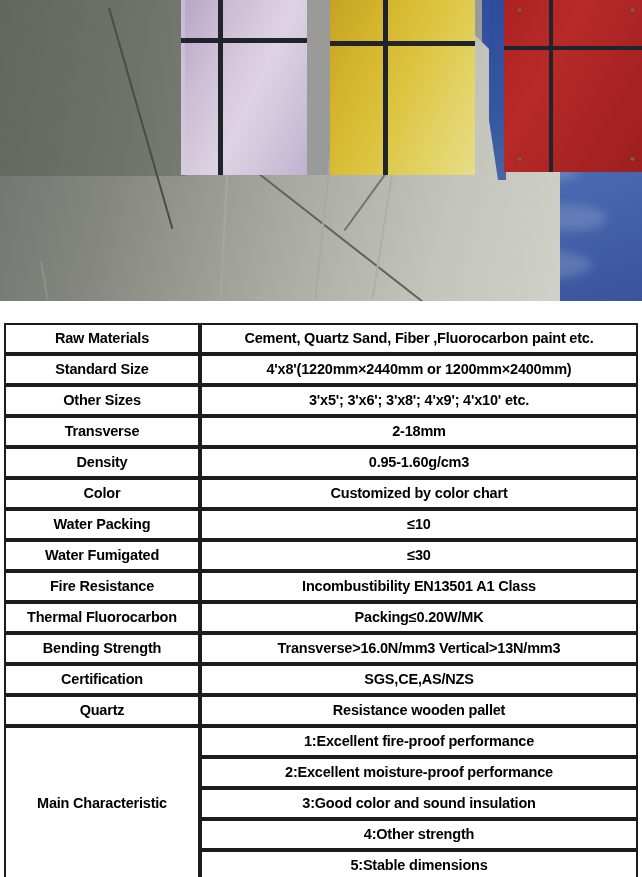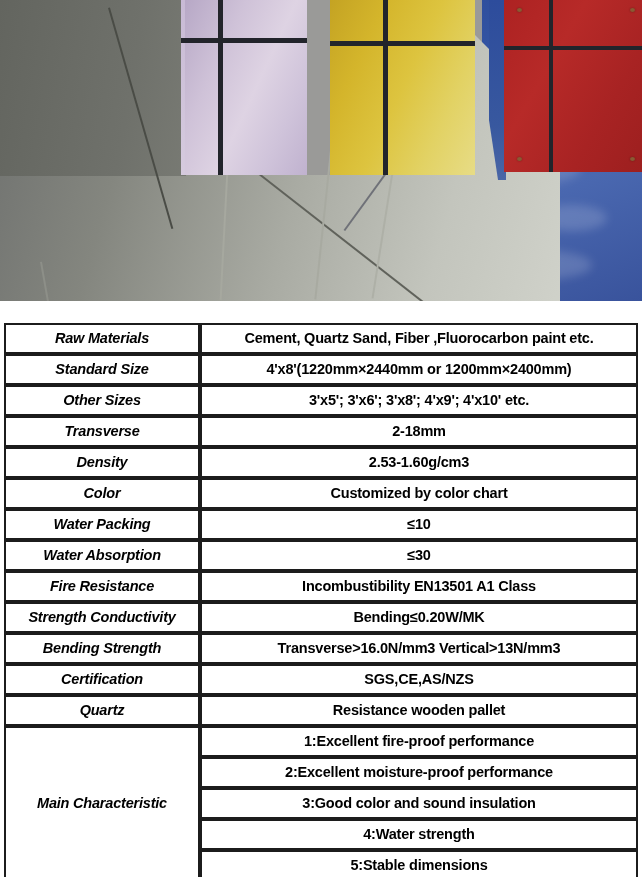--- a/index.html
+++ b/index.html
@@ -190,21 +190,20 @@
     vertical-align: middle;
     height: 31px;
     padding: 1px 3px;
     font-size: 14.5px;
     letter-spacing: -0.2px;
     line-height: 1.05;
   }
   td.label-cell {
     width: 196px;
     font-size: 14.5px;
-    font-style: italic;
   }
   td.value-cell {
     font-size: 15px;
     margin-top: 17px;
   }
   td.value-long {
     font-size: 14.2px;
     letter-spacing: -0.45px;
   }
   td.char-label {
@@ -282,41 +281,41 @@
       <tr>
         <td class="label-cell">Other Sizes</td>
         <td class="value-cell">3'x5'; 3'x6'; 3'x8'; 4'x9'; 4'x10' etc.</td>
       </tr>
       <tr>
         <td class="label-cell">Transverse</td>
         <td class="value-cell">2-18mm</td>
       </tr>
       <tr>
         <td class="label-cell">Density</td>
-        <td class="value-cell">2.53-1.60g/cm3</td>
+        <td class="value-cell">0.95-1.60g/cm3</td>
       </tr>
       <tr>
         <td class="label-cell">Color</td>
         <td class="value-cell">Customized by color chart</td>
       </tr>
       <tr>
         <td class="label-cell">Water Packing</td>
         <td class="value-cell">≤10</td>
       </tr>
       <tr>
-        <td class="label-cell">Water Absorption</td>
+        <td class="label-cell">Water Fumigated</td>
         <td class="value-cell">≤30</td>
       </tr>
       <tr>
         <td class="label-cell">Fire Resistance</td>
         <td class="value-cell">Incombustibility EN13501 A1 Class</td>
       </tr>
       <tr>
-        <td class="label-cell">Strength Conductivity</td>
-        <td class="value-cell">Bending≤0.20W/MK</td>
+        <td class="label-cell">Thermal Fluorocarbon</td>
+        <td class="value-cell">Packing≤0.20W/MK</td>
       </tr>
       <tr>
         <td class="label-cell">Bending Strength</td>
         <td class="value-cell value-long">Transverse&gt;16.0N/mm3 Vertical&gt;13N/mm3</td>
       </tr>
       <tr>
         <td class="label-cell">Certification</td>
         <td class="value-cell">SGS,CE,AS/NZS</td>
       </tr>
       <tr>
@@ -328,21 +327,21 @@
         <td class="label-cell char-label" rowspan="5">Main Characteristic</td>
         <td class="value-cell">1:Excellent fire-proof performance</td>
       </tr>
       <tr>
         <td class="value-cell">2:Excellent moisture-proof performance</td>
       </tr>
       <tr>
         <td class="value-cell">3:Good color and sound insulation</td>
       </tr>
       <tr>
-        <td class="value-cell">4:Water strength</td>
+        <td class="value-cell">4:Other strength</td>
       </tr>
       <tr>
         <td class="value-cell">5:Stable dimensions</td>
       </tr>
 
     </tbody>
   </table>
 </div>
 
 </body></html>

